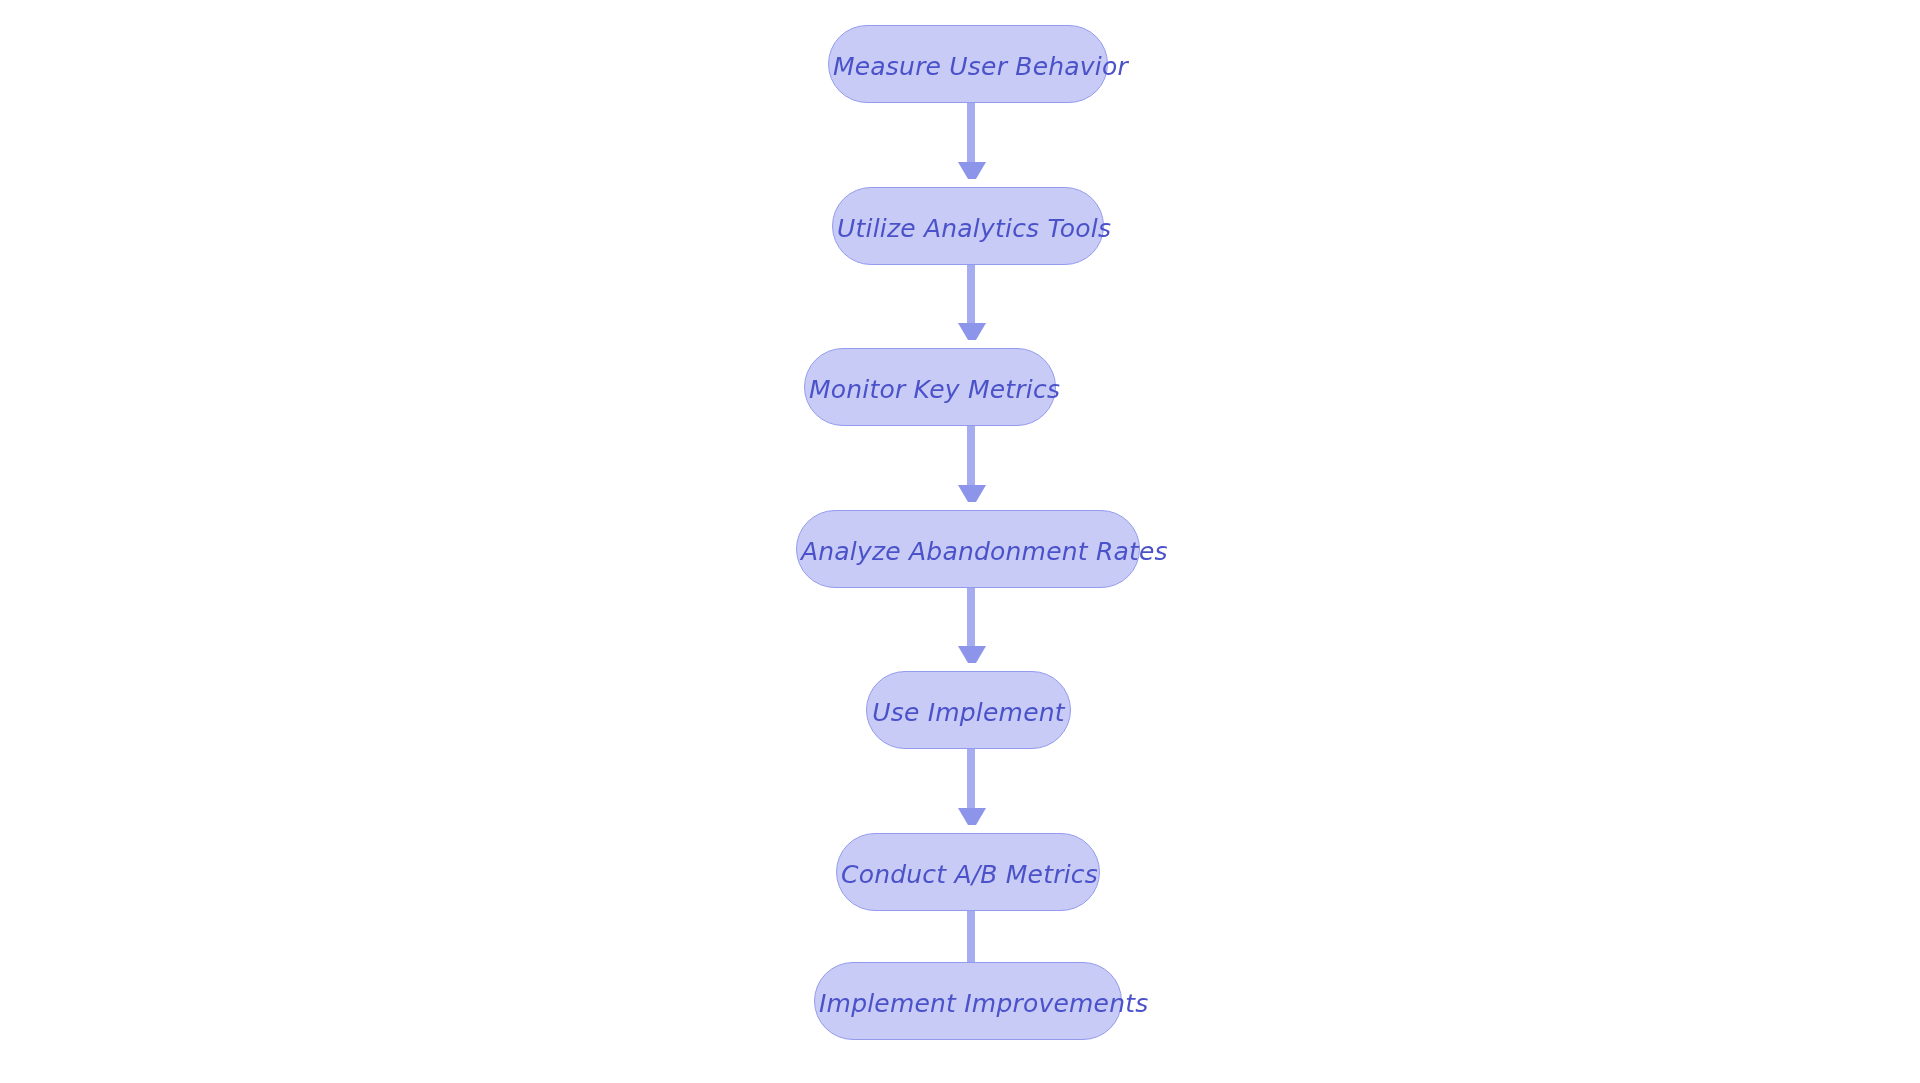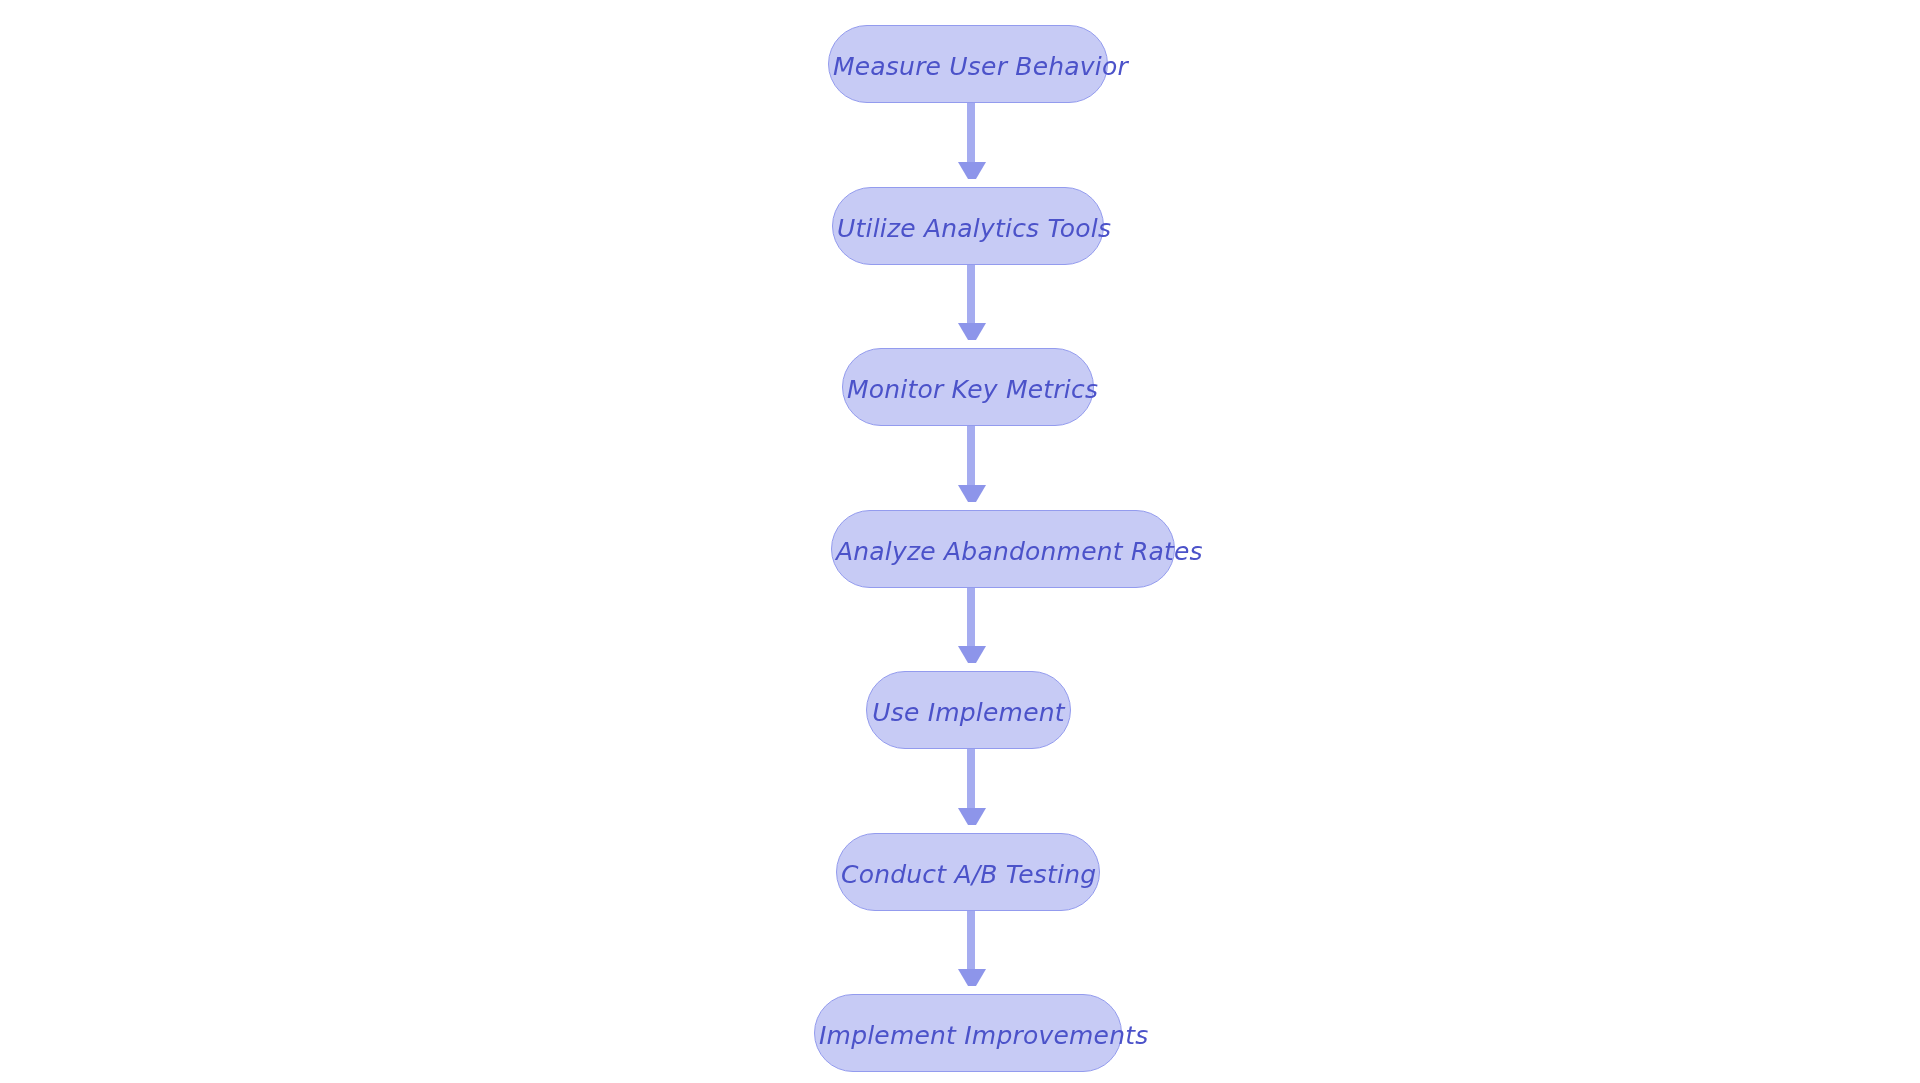--- a/index.html
+++ b/index.html
@@ -70,43 +70,43 @@
     <div class="head"></div>
   </div>
 
   <div class="flow-node" style="left:824px; top:179px; width:272px;text-align:center;">Utilize Analytics Tools</div>
 
   <div class="flow-arrow" style="top:257px; height:83px;">
     <div class="shaft"></div>
     <div class="head"></div>
   </div>
 
-  <div class="flow-node" style="left:834px; top:340px; width:252px;">Monitor Key Metrics</div>
+  <div class="flow-node" style="left:796px; top:340px; width:252px;">Monitor Key Metrics</div>
 
   <div class="flow-arrow" style="top:418px; height:84px;">
     <div class="shaft"></div>
     <div class="head"></div>
   </div>
 
-  <div class="flow-node" style="left:788px; top:502px; width:344px;margin-left:35px;">Analyze Abandonment Rates</div>
+  <div class="flow-node" style="left:788px; top:502px; width:344px;">Analyze Abandonment Rates</div>
 
   <div class="flow-arrow" style="top:580px; height:83px;">
     <div class="shaft"></div>
     <div class="head"></div>
   </div>
 
   <div class="flow-node" style="left:858px; top:663px; width:205px;">Use Implement</div>
 
   <div class="flow-arrow" style="top:741px; height:84px;">
     <div class="shaft"></div>
     <div class="head"></div>
   </div>
 
-  <div class="flow-node" style="left:828px; top:825px; width:264px;">Conduct A/B Testing</div>
+  <div class="flow-node" style="left:828px; top:825px; width:264px;">Conduct A/B Metrics</div>
 
   <div class="flow-arrow" style="top:903px; height:83px;">
     <div class="shaft"></div>
     <div class="head"></div>
   </div>
 
-  <div class="flow-node" style="left:806px; top:986px; width:308px;">Implement Improvements</div>
+  <div class="flow-node" style="left:806px; top:954px; width:308px;">Implement Improvements</div>
 
 </div>
 
 </body></html>

